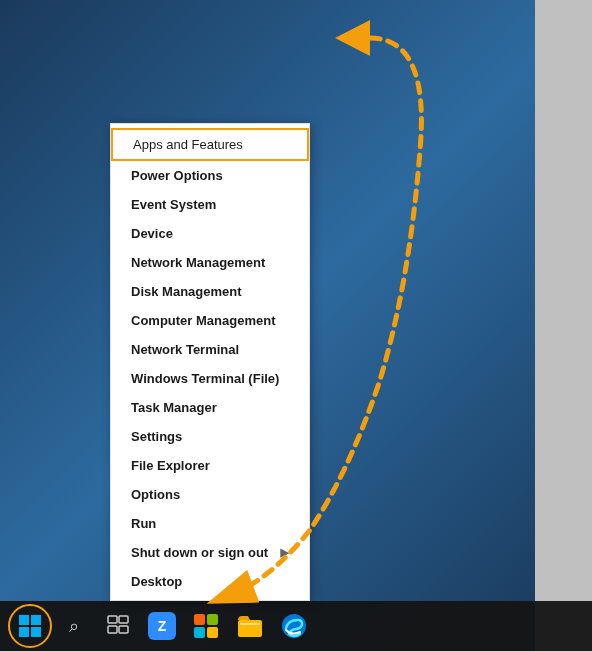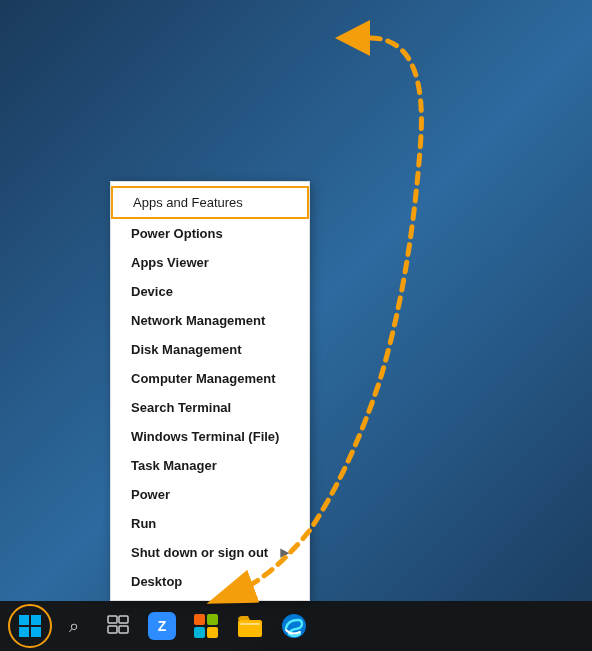--- a/index.html
+++ b/index.html
@@ -7,21 +7,21 @@
     body {
       width: 592px;
       height: 651px;
       background: #c0c0c0;
       font-family: 'Segoe UI', Arial, sans-serif;
       overflow: hidden;
       position: relative;
     }
 
     .desktop {
-      width: 592px;
+      width: 535px;
       height: 651px;
       background: linear-gradient(135deg, #1a3a5c 0%, #2d6a9f 50%, #1a3a5c 100%);
       position: relative;
     }
 
     
     .taskbar {
       position: absolute;
       bottom: 0;
       left: 0;
@@ -136,45 +136,51 @@
 <div class="desktop">
 
   <div class="context-menu" id="context-menu">
   <div class="menu-item highlighted">
         <span>Apps and Features</span>
       </div>
       <div class="menu-item">
         <span>Power Options</span>
       </div>
       <div class="menu-item">
-        <span>Apps Viewer</span>
+        <span>Event System</span>
       </div>
       <div class="menu-item">
         <span>Device</span>
       </div>
       <div class="menu-item">
         <span>Network Management</span>
       </div>
       <div class="menu-item">
         <span>Disk Management</span>
       </div>
       <div class="menu-item">
         <span>Computer Management</span>
       </div>
       <div class="menu-item">
-        <span>Search Terminal</span>
+        <span>Network Terminal</span>
       </div>
       <div class="menu-item">
         <span>Windows Terminal (File)</span>
       </div>
       <div class="menu-item">
         <span>Task Manager</span>
       </div>
       <div class="menu-item">
-        <span>Power</span>
+        <span>Settings</span>
+      </div>
+      <div class="menu-item">
+        <span>File Explorer</span>
+      </div>
+      <div class="menu-item">
+        <span>Options</span>
       </div>
       <div class="menu-item">
         <span>Run</span>
       </div>
       <div class="menu-item">
         <span>Shut down or sign out</span>
         <span class="chevron">▶</span>
       </div>
       <div class="menu-item">
         <span>Desktop</span>

